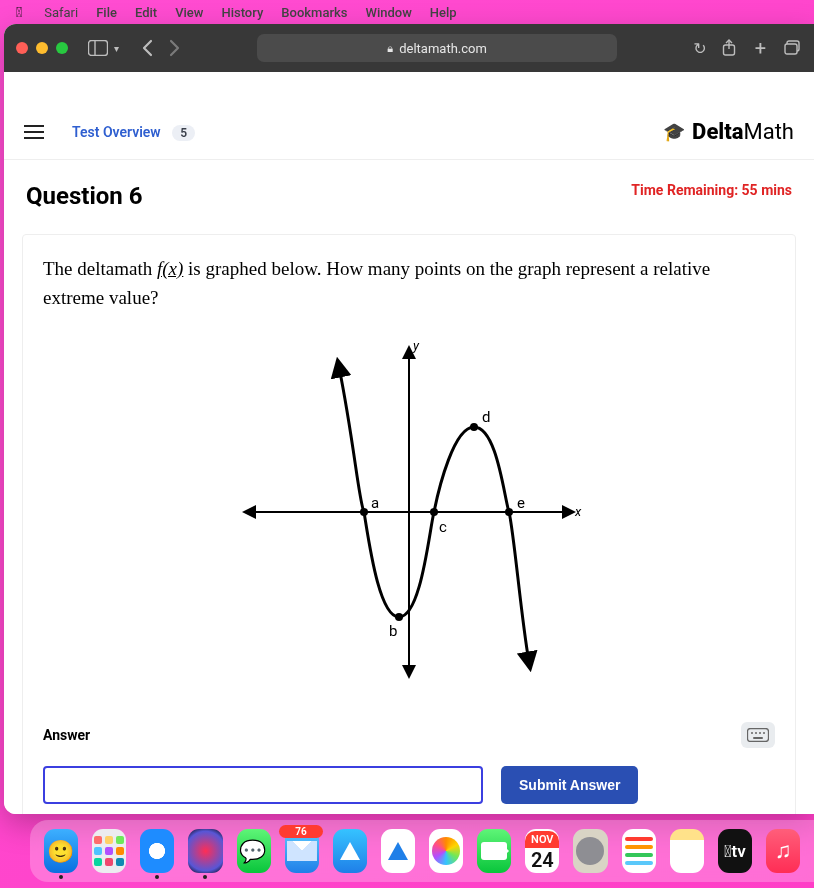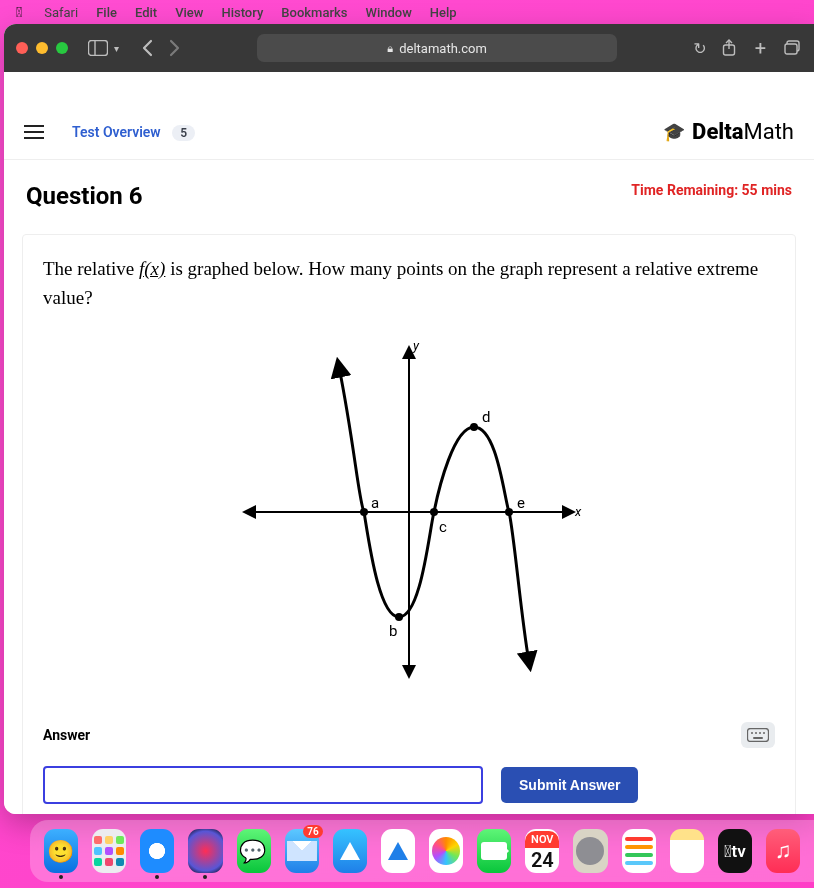--- a/index.html
+++ b/index.html
@@ -34,28 +34,28 @@
   .timer { margin-left: auto; color: #e02424; font-weight: 700; font-size: 14px; }
   .nextbtn { margin-left: 18px; background: #4f78e0; color: #fff; border: none; border-radius: 6px; padding: 10px 16px; font-size: 14px; font-weight: 600; cursor: pointer; }
   .card { margin: 14px 18px 0; border: 1px solid #eee; border-radius: 4px; padding: 20px 20px 40px; }
   .qtext { font-family: Georgia, "Times New Roman", serif; font-size: 19px; line-height: 1.5; }
   .qtext .fn { font-style: italic; text-decoration: underline; }
   .graphwrap { display: flex; justify-content: center; padding: 20px 0 10px; }
   svg.graph { width: 360px; height: 360px; }
   .ansrow { display: flex; align-items: center; margin-top: 20px; }
   .anslabel { font-weight: 700; font-size: 14px; }
   .kbdbtn { margin-left: auto; width: 34px; height: 26px; background: #e9ecef; border-radius: 6px; display: flex; align-items: center; justify-content: center; color: #333; cursor: pointer; }
-  .inputs { display: flex; gap: 18px; margin-top: 18px; align-items: center; }
+  .inputs { display: flex; gap: 18px; margin-top: 18px; }
   .ansinput { width: 440px; height: 38px; border: 2px solid #3b3fe0; border-radius: 4px; padding: 0 10px; font-size: 15px; outline: none; }
   .submitbtn { background: #2a4fb3; color: #fff; border: none; border-radius: 5px; padding: 10px 18px; font-size: 14px; font-weight: 600; cursor: pointer; }
   
   .dock { position: absolute; left: 30px; right: 0; bottom: 6px; height: 62px; background: rgba(255,255,255,0.25); border-radius: 18px 0 0 18px; backdrop-filter: blur(6px); display: flex; align-items: center; padding: 0 14px; gap: 14px; }
   .di { width: 44px; height: 44px; border-radius: 11px; position: relative; display: flex; align-items: center; justify-content: center; color: #fff; font-size: 11px; font-weight: 600; }
   .di .dot { position: absolute; bottom: -6px; left: 50%; transform: translateX(-50%); width: 4px; height: 4px; background: #222; border-radius: 50%; }
-  .di .nbadge { position: absolute; top: -4px; right: -4px; background: #ff3b30; color: #fff; font-size: 10px; border-radius: 8px; padding: 1px 4px; }
+  .di .nbadge { position: absolute; top: -4px; right: -4px; background: #ff3b30; color: #fff; font-size: 10px; border-radius: 8px; padding: 1px 16px; }
   .di.finder { background: linear-gradient(#3db0ff,#0a6fe0); }
   .di.launchpad { background: #ececf0; }
   .di.safari { background: radial-gradient(circle at center, #fff 28%, #1e8cff 30%); }
   .di.siri { background: radial-gradient(circle at center, #ff2d55, #5856d6 70%, #000); }
   .di.messages { background: linear-gradient(#5ef577,#09c53b); }
   .di.mail { background: linear-gradient(#5cc8ff,#1f7fe8); }
   .di.appstore { background: linear-gradient(#35c3ff,#1f7fe8); }
   .di.photos { background: #fff; }
   .di.facetime { background: linear-gradient(#5ef577,#09c53b); }
   .di.calendar { background: #fff; flex-direction: column; }
@@ -162,21 +162,21 @@
         </div>
       </div>
 
       <div class="qbar">
         <div class="qtitle">Question 6</div>
         <div class="timer">Time Remaining: 55 mins</div>
       </div>
 
       <div class="card">
         <p class="qtext">
-          <span>The relative </span><span class="fn">f(x)</span><span> is graphed below. How many points on the graph represent a relative extreme value?</span>
+          <span>The deltamath </span><span class="fn">f(x)</span><span> is graphed below. How many points on the graph represent a relative extreme value?</span>
         </p>
 
         <div class="graphwrap">
           <svg class="graph" viewBox="0 0 360 360">
             <defs>
               <marker id="arr" viewBox="0 0 10 10" refX="5" refY="5" markerWidth="7" markerHeight="7" orient="auto-start-reverse">
                 <path d="M 0 0 L 10 5 L 0 10 z" fill="#000"></path>
               </marker>
             </defs>
 

